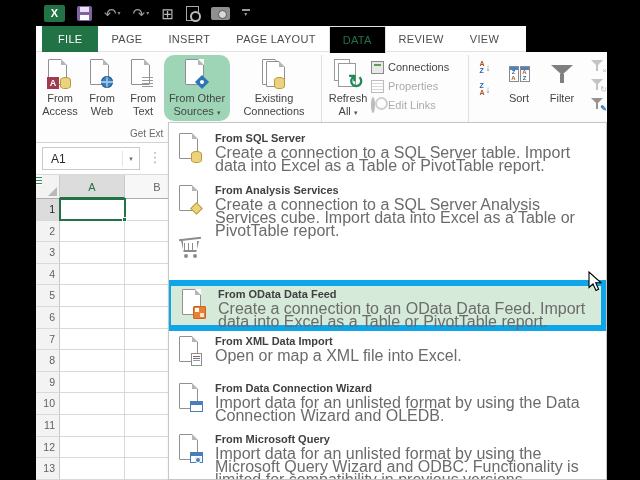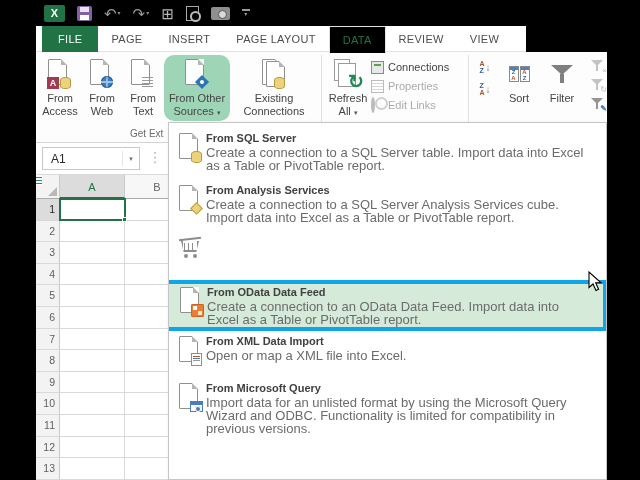--- a/index.html
+++ b/index.html
@@ -156,26 +156,26 @@
         font-size:10.5px; color:#5f5f5f; text-align:right; padding-right:4px; line-height:21px; }
   .rh.selected { background:#dcdcdc; color:#1f1f1f; border-right:1px solid #217346; }
   .cell { width:65px; border-right:1px solid #d9d9d9; border-bottom:1px solid #d9d9d9; background:#fff; }
   .sel-box { position:absolute; left:23px; top:-1px; width:67px; height:23px; border:2px solid #217346; pointer-events:none; }
   .sel-box .handle { position:absolute; right:-3px; bottom:-3px; width:5px; height:5px; background:#217346; border:1px solid #fff; }
 
   
   .menu { position:absolute; left:132px; top:122px; width:439px; height:358px; background:#fff;
           border:1px solid #c6c6c6; box-shadow:2px 2px 4px rgba(0,0,0,.18); z-index:5; overflow:hidden;
           padding-top:5px; }
-  .mi { display:flex; padding:4px 8px 0 7px; }
+  .mi { display:flex; gap:9px; padding:4px 8px 0 7px; }
   .mi .txt { flex:1; padding-right:4px; }
   .mi .title { font-size:11px; font-weight:bold; color:#404040; line-height:13px; }
-  .mi .desc { font-size:13px; color:#6b6b6b; line-height:13px; margin-top:1px; }
+  .mi .desc { font-size:16px; color:#6b6b6b; line-height:13px; margin-top:1px; }
   .mi.h52{ height:52px; } .mi.h50{ height:50px; } .mi.h47{ height:47px; } .mi.h51{ height:51px; }
-  .mi.highlighted { background:#d6ead9; border:4px solid #0ea5e9; margin-left:-4px; margin-right:-1px;
+  .mi.highlighted { background:#d6ead9; border:6px solid #0ea5e9; margin-left:-4px; margin-right:-1px;
                     padding-left:8px; padding-top:2px; height:51px; }
   .mi .iconcol { width:30px; flex:none; display:flex; justify-content:center; padding-top:1px; }
 
   
   .cursor { position:absolute; left:552px; top:271px; z-index:20; }
 
   .black-bar-left { position:absolute; left:0; top:0; width:36px; height:480px; background:#000; z-index:30; }
   .black-bar-right { position:absolute; left:607px; top:0; width:33px; height:480px; background:#000; z-index:30; }
   .black-bar-top { position:absolute; left:0; top:0; width:640px; height:26px; background:#000; z-index:25; }
 </style>
@@ -516,20 +516,32 @@
           </div>
         <div class="txt">
           <div class="title">From XML Data Import</div>
           <div class="desc">Open or map a XML file into Excel.</div>
         </div>
       </div>
       <div class="mi h51">
         <div class="iconcol">
             <div class="micon">
           <div class="pg"></div>
+              <div class="acc acc-table"></div>
+        </div>
+          </div>
+        <div class="txt">
+          <div class="title">From Data Connection Wizard</div>
+          <div class="desc">Import data for an unlisted format by using the Data Connection Wizard and OLEDB.</div>
+        </div>
+      </div>
+      <div class="mi h51">
+        <div class="iconcol">
+            <div class="micon">
+          <div class="pg"></div>
               <div class="acc acc-table globe"></div>
         </div>
           </div>
         <div class="txt">
           <div class="title">From Microsoft Query</div>
           <div class="desc">Import data for an unlisted format by using the Microsoft Query Wizard and ODBC. Functionality is limited for compatibility in previous versions.</div>
         </div>
       </div>
     </div>
 

